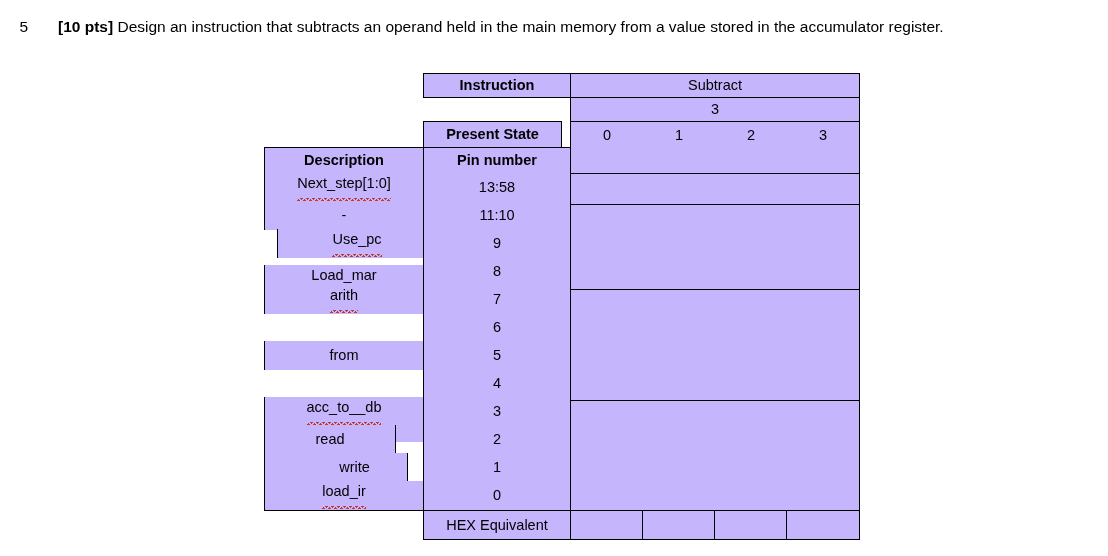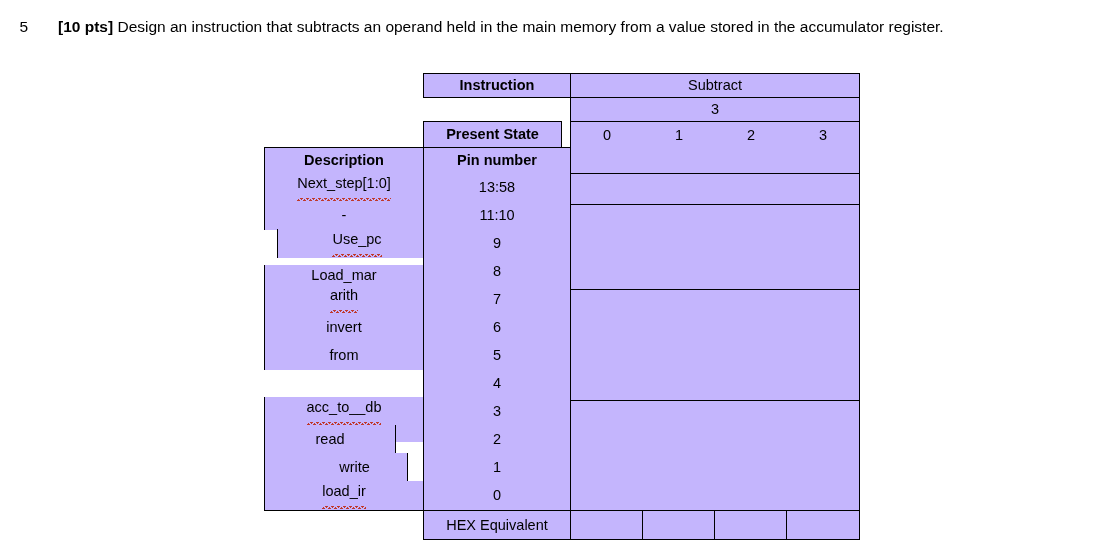--- a/index.html
+++ b/index.html
@@ -142,23 +142,20 @@
   <div class="cell" style="left:0px; top:184px; width:160px; height:29px; border-top:none; border-bottom:none;margin-top:8px;">
       <span class="sq">Load_mar</span>
     </div>
   <div class="cell" style="left:159px; top:184px; width:148px; height:29px; border-top:none; border-bottom:none;">8</div>
 
   <div class="cell" style="left:0px; top:212px; width:160px; height:29px; border-top:none; border-bottom:none;">
       <span class="sq">arith</span>
     </div>
   <div class="cell" style="left:159px; top:212px; width:148px; height:29px; border-top:none; border-bottom:none;">7</div>
 
-  <div class="cell" style="left:0px; top:240px; width:160px; height:29px; border-top:none; border-bottom:none;">
-      <span>invert</span>
-    </div>
   <div class="cell" style="left:159px; top:240px; width:148px; height:29px; border-top:none; border-bottom:none;">6</div>
 
   <div class="cell" style="left:0px; top:268px; width:160px; height:29px; border-top:none; border-bottom:none;">
       <span>from</span>
     </div>
   <div class="cell" style="left:159px; top:268px; width:148px; height:29px; border-top:none; border-bottom:none;">5</div>
 
   <div class="cell" style="left:0px; top:296px; width:160px; height:29px; border-top:none; border-bottom:none;margin-top:44px;">
       <span class="sq">load_acc</span>
     </div>

